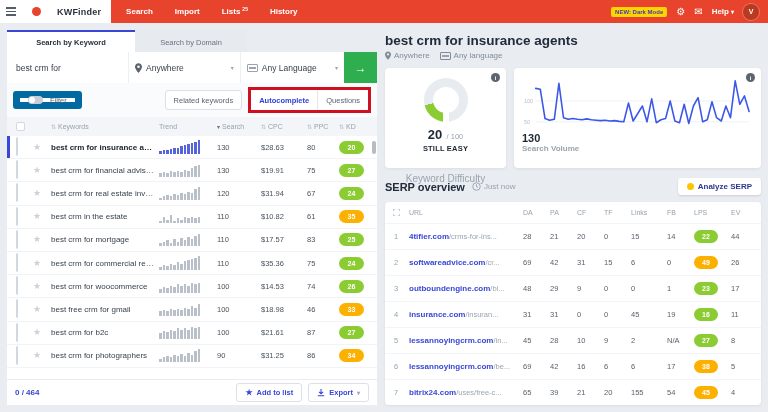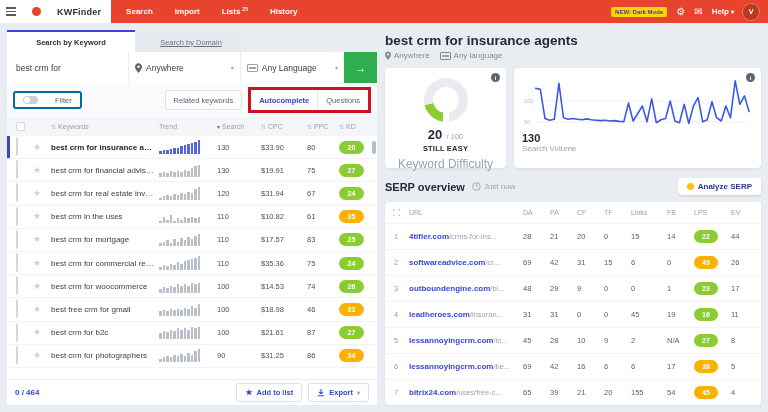--- a/index.html
+++ b/index.html
@@ -26,34 +26,34 @@
 
   
   .main { position:absolute; top:23px; left:0; right:0; bottom:0; padding:7px; display:flex; gap:8px; }
   .left-col { width:370px; display:flex; flex-direction:column; position:relative; }
   .right-col { flex:1; display:flex; flex-direction:column; min-width:0; }
 
   
   .tabs { display:flex; height:22px; }
   .tab { display:flex; align-items:center; justify-content:center; font-size:7.5px; cursor:pointer; }
   .tab.active { width:128px; background:#fff; border-top:2px solid #3847d6; font-weight:700; color:#28313f; }
-  .tab.inactive { width:112px; background:#e7ebf0; border-top:2px solid transparent; color:#68727f;text-decoration:underline; }
+  .tab.inactive { width:112px; background:#e7ebf0; border-top:2px solid transparent; color:#68727f; }
   .searchrow { background:#fff; height:31px; display:flex; align-items:stretch; }
   .srch-seg { display:flex; align-items:center; border-left:1px solid #edf0f3; padding:0 6px; gap:4px; }
   .query { width:128px; border:none; font-size:8.5px; color:#39414f; padding-left:9px; display:flex; align-items:center; }
   .seg-label { font-size:8.5px; color:#39414f; }
   .seg-caret { font-size:6px; color:#9aa3ad; margin-left:auto; }
   .loc { width:118px; } .lang { width:110px; }
   .flag { width:11px; height:8px; border:1px solid #9aa3ad; border-radius:1px; position:relative; }
   .flag:before { content:""; position:absolute; left:1px; right:1px; top:2px; height:1px; background:#9aa3ad; }
   .flag:after { content:""; position:absolute; left:1px; right:1px; bottom:2px; height:1px; background:#9aa3ad; }
   .submit-btn { width:35px; background:#2eae4e; color:#fff; display:flex; align-items:center; justify-content:center; font-size:12px; cursor:pointer; }
 
   .filterrow { background:#fafbfd; padding:4px 6px; display:flex; align-items:center; }
-  .filter-pill { height:18px; border:2px solid #0369a1; background:#fff; border-radius:3px; display:flex; align-items:center; gap:17px; padding:0 8px; cursor:pointer; }
+  .filter-pill { height:18px; border:7px solid #0369a1; background:#fff; border-radius:3px; display:flex; align-items:center; gap:7px; padding:0 8px; cursor:pointer; }
   .toggle { width:15px; height:8px; border-radius:4px; background:#c9cfd8; position:relative; }
   .toggle i { position:absolute; left:1px; top:1px; width:6px; height:6px; border-radius:50%; background:#fff; }
   .filter-label { font-size:7.5px; color:#5a6472; }
   .mode-btn { height:20px; border:1px solid #dce1e8; background:#fff; border-radius:3px; padding:0 8px; font-size:7.5px; color:#5a6472; display:flex; align-items:center; cursor:pointer; white-space:nowrap; }
   .annotation { border:3px solid #cf1020; display:flex; margin-left:6px; }
   .annotation .mode-btn { border:none; border-radius:0; height:20px; }
   .annotation .divider { width:1px; background:#e4e8ed; }
   .mode-btn.active { font-weight:700; color:#2f3fd3; }
 
   
@@ -87,26 +87,26 @@
   .card { background:#fff; border-radius:4px; box-shadow:0 1px 3px rgba(31,45,61,.08); position:relative; }
   .info-ico { position:absolute; top:5px; right:6px; width:9px; height:9px; border-radius:50%; background:#5c646d; color:#fff; font-size:6px; font-weight:700; display:flex; align-items:center; justify-content:center; font-style:normal; }
   .kd-card { width:121px; text-align:center; padding-top:8px; }
   .gauge { width:44px; height:44px; border-radius:50%; margin:2px auto 0; position:relative; }
   .gauge .hole { position:absolute; left:9px; top:9px; width:26px; height:26px; border-radius:50%; background:#fff; }
   .gauge .notch { position:absolute; left:19px; bottom:-1px; width:6px; height:11px; background:#fff; }
   .score-line { margin-top:3px; }
   .score { font-size:13px; font-weight:800; color:#1d2634; }
   .score-max { font-size:7.5px; color:#9aa4ae; }
   .verdict { font-size:7.5px; font-weight:800; color:#1d2634; margin-top:1px; letter-spacing:.2px; }
-  .kd-label { font-size:12px; color:#9aa4ae; margin-top:4px; }
+  .kd-label { font-size:10px; color:#9aa4ae; margin-top:20px; }
   .chart-card { flex:1; padding:6px 8px 5px; display:flex; flex-direction:column; min-width:0; }
   .chart-svg { width:100%; height:56px; display:block; }
   .chart-bottom { display:flex; align-items:center; margin-top:2px; }
   .vol-val { font-size:11px; font-weight:800; color:#1d2634; }
-  .vol-label { font-size:8px; color:#9aa4ae; }
+  .vol-label { font-size:8px; color:#9aa4ae;font-weight:bold; }
   .segmented { margin-left:auto; display:flex; border:1px solid #dce1e8; border-radius:3px; overflow:hidden; height:21px; }
   .seg { padding:0 9px; display:flex; align-items:center; font-size:7.5px; color:#6b7684; background:#fff; cursor:pointer; }
   .seg + .seg { border-left:1px solid #dce1e8; }
   .seg.active { font-weight:700; color:#2f3fd3; }
 
   .serp-head { display:flex; align-items:center; gap:7px; margin-top:10px; }
   .serp-title { font-size:11px; font-weight:800; color:#212b3a; }
   .updated { display:flex; align-items:center; gap:3px; font-size:8px; color:#98a2ae; }
   .analyze-btn { margin-left:auto; background:#fff; border-radius:3px; box-shadow:0 1px 2px rgba(31,45,61,.15); display:flex; align-items:center; gap:4px; padding:4px 9px; font-size:8px; font-weight:800; color:#2b3990; cursor:pointer; }
   .y-dot { width:7px; height:7px; border-radius:50%; background:#ffc400; }
@@ -250,21 +250,21 @@
                 <i style="height: 6px;"></i>
                 <i style="height: 6px;"></i>
                 <i style="height: 7.2px;"></i>
                 <i style="height: 8.4px;"></i>
                 <i style="height: 9.6px;"></i>
                 <i style="height: 10.8px;"></i>
                 <i style="height: 12px;"></i>
                 <i style="height: 13.2px;"></i>
               </span>
               <span class="num">130</span>
-              <span class="num">$33.90</span>
+              <span class="num">$28.63</span>
               <span class="num">80</span>
               <span>
                 <span class="kd-badge bg-green">20</span>
               </span>
             </div>
             <div class="kw-grid kw-row">
               <span><span class="chk"></span></span>
               <span class="star">★</span>
               <span class="kw-text">best crm for financial advisors</span>
               <span class="spark">
@@ -309,21 +309,21 @@
               <span class="num">120</span>
               <span class="num">$31.94</span>
               <span class="num">67</span>
               <span>
                 <span class="kd-badge bg-green">24</span>
               </span>
             </div>
             <div class="kw-grid kw-row">
               <span><span class="chk"></span></span>
               <span class="star">★</span>
-              <span class="kw-text">best crm in the uses</span>
+              <span class="kw-text">best crm in the estate</span>
               <span class="spark">
                 <i style="height: 2.4px;"></i>
                 <i style="height: 6px;"></i>
                 <i style="height: 3.6px;"></i>
                 <i style="height: 8.4px;"></i>
                 <i style="height: 2.4px;"></i>
                 <i style="height: 4.8px;"></i>
                 <i style="height: 3.6px;"></i>
                 <i style="height: 6px;"></i>
                 <i style="height: 4.8px;"></i>
@@ -631,21 +631,21 @@
               <span class="serp-num">0</span>
               <span class="serp-num">1</span>
               <span>
                 <span class="lps-badge bg-green">23</span>
               </span>
               <span class="serp-num">17</span>
               <span class="kebab">⋮</span>
             </div>
             <div class="serp-grid serp-row">
               <span class="rank">4</span>
-              <span class="url"><span class="domain">leadheroes.com</span><span class="path">/insuran...</span></span>
+              <span class="url"><span class="domain">insurance.com</span><span class="path">/insuran...</span></span>
               <span class="serp-num">31</span>
               <span class="serp-num">31</span>
               <span class="serp-num">0</span>
               <span class="serp-num">0</span>
               <span class="serp-num">45</span>
               <span class="serp-num">19</span>
               <span>
                 <span class="lps-badge bg-green">16</span>
               </span>
               <span class="serp-num">11</span>

